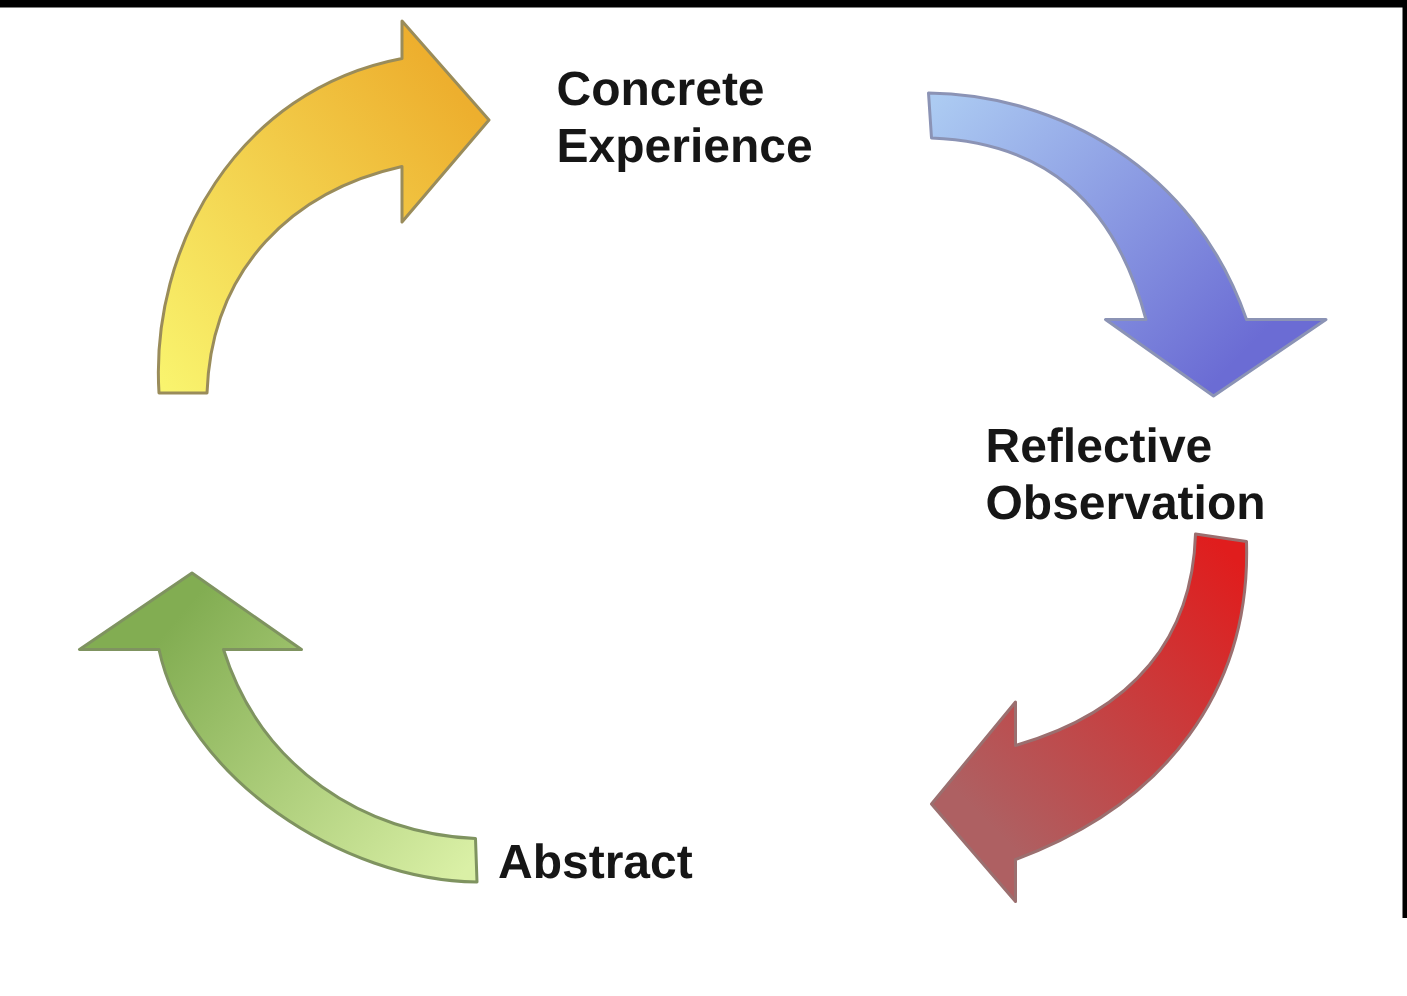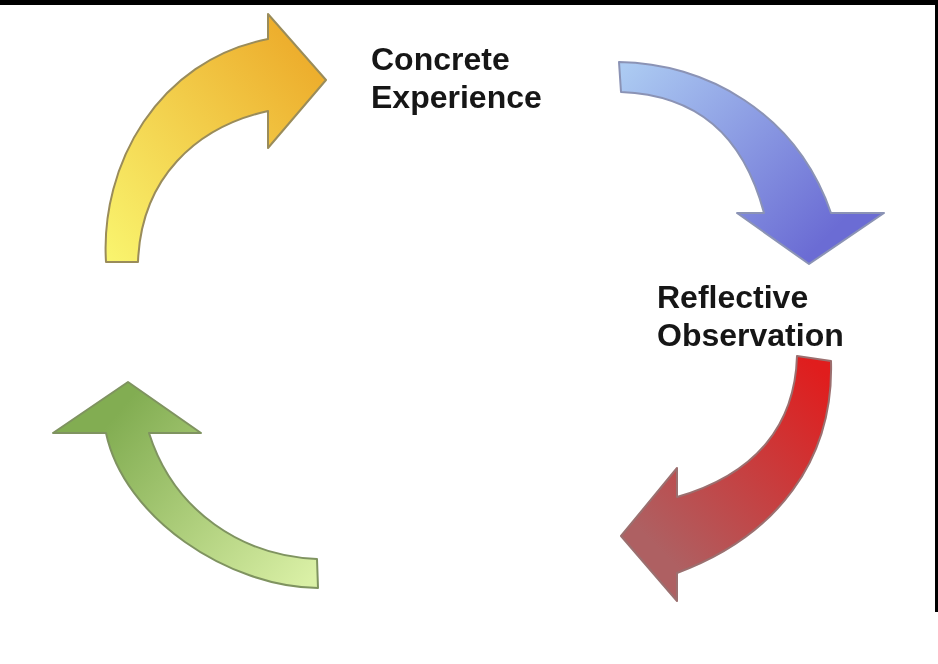--- a/index.html
+++ b/index.html
@@ -90,18 +90,19 @@
     <span>Concrete</span>
     <span>Experience</span>
   </div>
 
   <div class="stage-label label-reflective">
     <span>Reflective</span>
     <span>Observation</span>
   </div>
 
   <div class="stage-label label-abstract">
+    <span>Abstract</span>
   </div>
 
   <div class="stage-label label-active">
   </div>
 
 </div>
 
 </body></html>

